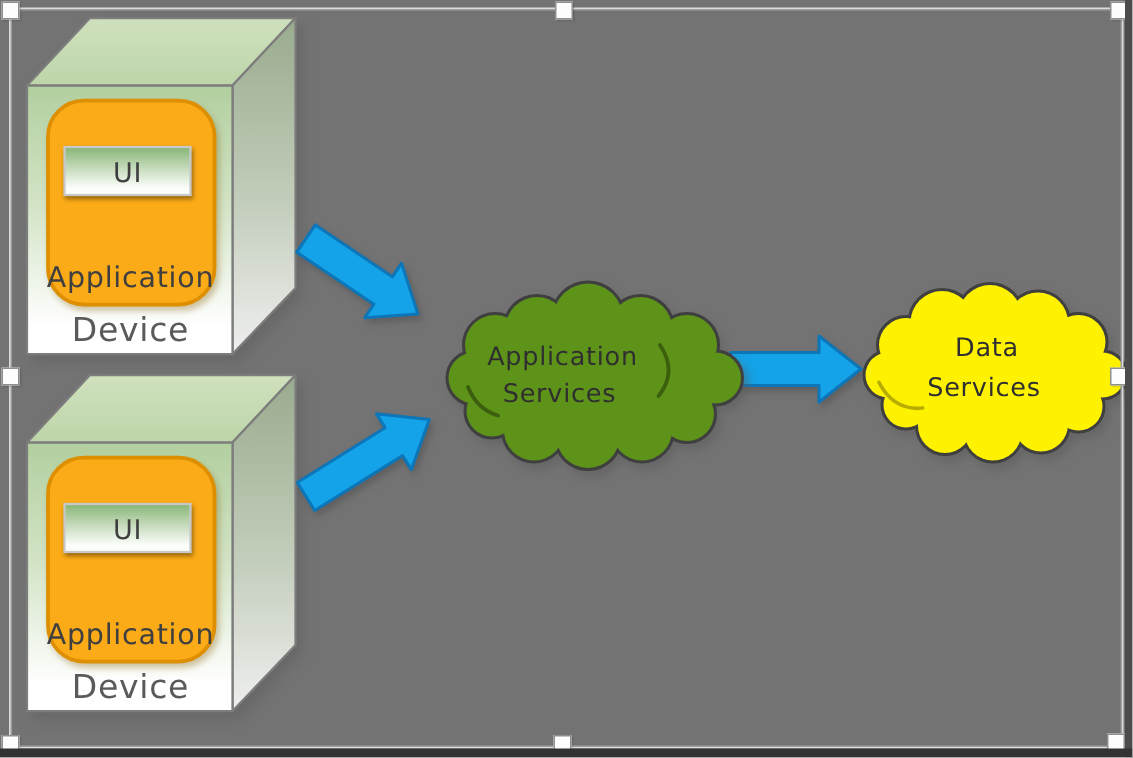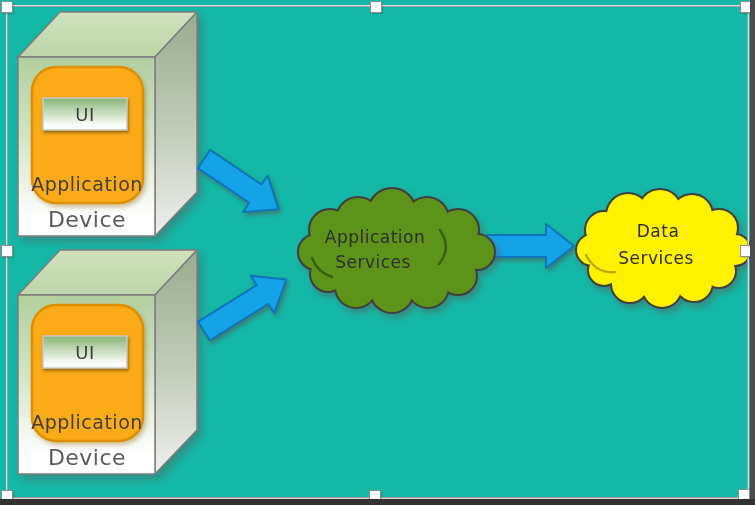--- a/index.html
+++ b/index.html
@@ -1,16 +1,16 @@
 <!DOCTYPE html>
 <html><head>
 <meta charset="utf-8">
 <style>
   html,body{margin:0;padding:0;background:#ffffff;}
-  .stage{position:relative;width:755px;height:505px;background:#14b8a6;overflow:hidden;
+  .stage{position:relative;width:755px;height:505px;background:#737373;overflow:hidden;
          font-family:"DejaVu Sans", sans-serif;}
   svg{position:absolute;left:0;top:0;}
 
   
   .device-group{filter:drop-shadow(4px 5px 4px rgba(90,90,90,.45));}
   .face{stroke:#7d7d7d;stroke-width:1.5;stroke-linejoin:round;}
   .app-rect{stroke:#dd8f00;stroke-width:2.5;filter:drop-shadow(2px 3px 2px rgba(130,90,0,.35));}
   .ui-bar{stroke:#c9c9c9;stroke-width:1.5;filter:drop-shadow(1px 2px 1.5px rgba(0,0,0,.4));}
   .cloud{filter:drop-shadow(3px 4px 3px rgba(90,90,90,.5));}
   .cloud .outline{stroke:#3f3f3f;stroke-width:4;}

